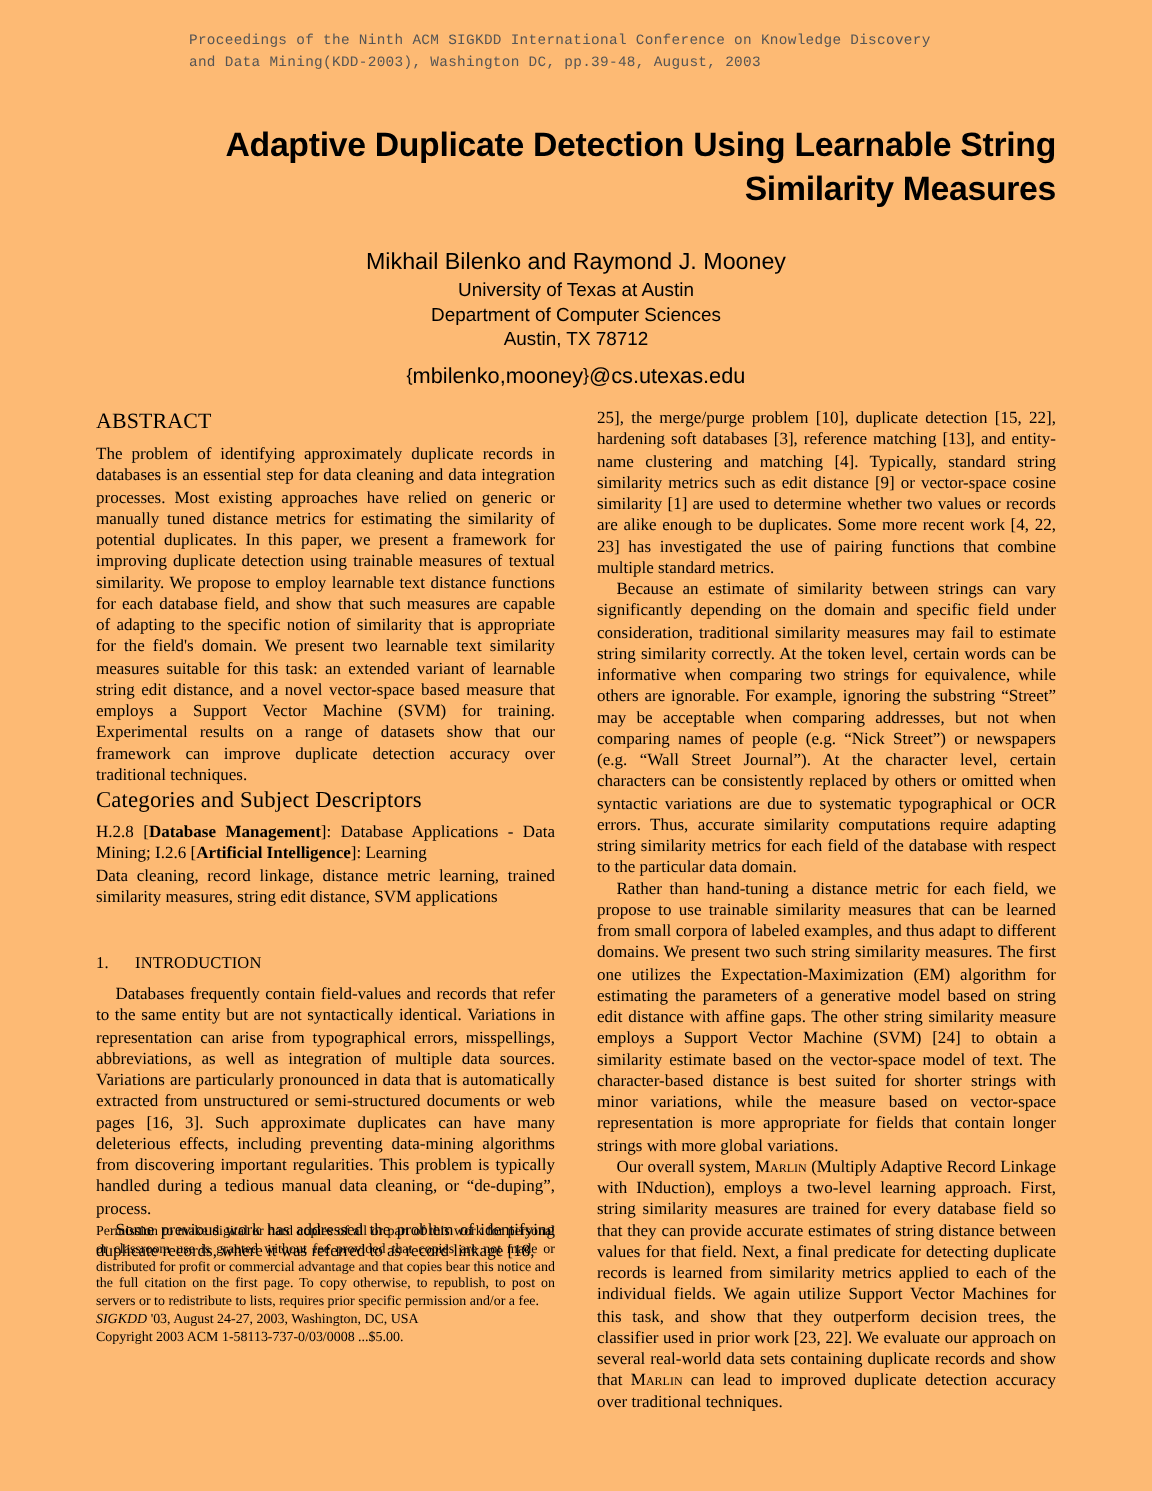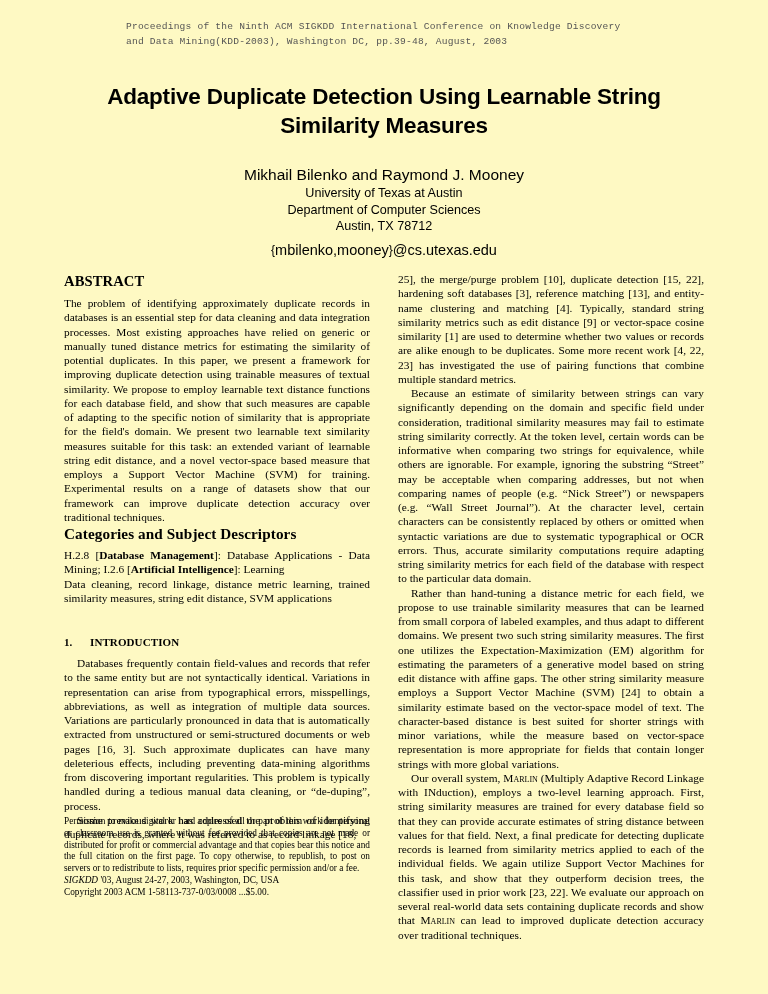--- a/index.html
+++ b/index.html
@@ -15,21 +15,21 @@
     overflow: hidden;
     font-family: "Liberation Serif", "DejaVu Serif", serif;
     color: #000000;
   }
 
   .page {
     position: absolute;
     left: 0; top: 0;
     width: 768px;
     height: 994px;
-    background: #fef9c3;
+    background: #fdba74;
   }
 
   
   .proceedings-stamp {
     position: absolute;
     left: 126px;
     top: 19px;
     width: 580px;
     font-family: "Liberation Mono", "DejaVu Sans Mono", monospace;
     font-size: 9.6px;
@@ -47,20 +47,21 @@
     width: 640px;
     text-align: center;
   }
   .paper-title {
     font-family: "Liberation Sans", "DejaVu Sans", sans-serif;
     font-weight: bold;
     font-size: 22.5px;
     line-height: 29px;
     letter-spacing: -0.2px;
     margin: 0;
+    text-align: right;
   }
 
   
   .author-block {
     position: absolute;
     left: 64px;
     top: 165px;
     width: 640px;
     text-align: center;
     font-family: "Liberation Sans", "DejaVu Sans", sans-serif;
@@ -87,21 +88,21 @@
   .col {
     position: absolute;
     top: 272px;
     width: 306px;
   }
   .col-left  { left: 64px; }
   .col-right { left: 398px; }
 
   h2.sec {
     font-family: "Liberation Serif", "DejaVu Serif", serif;
-    font-weight: bold;
+    font-weight: normal;
     font-size: 15.2px;
     line-height: 19px;
     margin: 0 0 5px 0;
     letter-spacing: 0.1px;
   }
   h2.sec.abstract-h { font-size: 14.6px; }
   h2.numbered {
     font-size: 11px;
     margin-top: 28px;
     margin-bottom: 4px;

